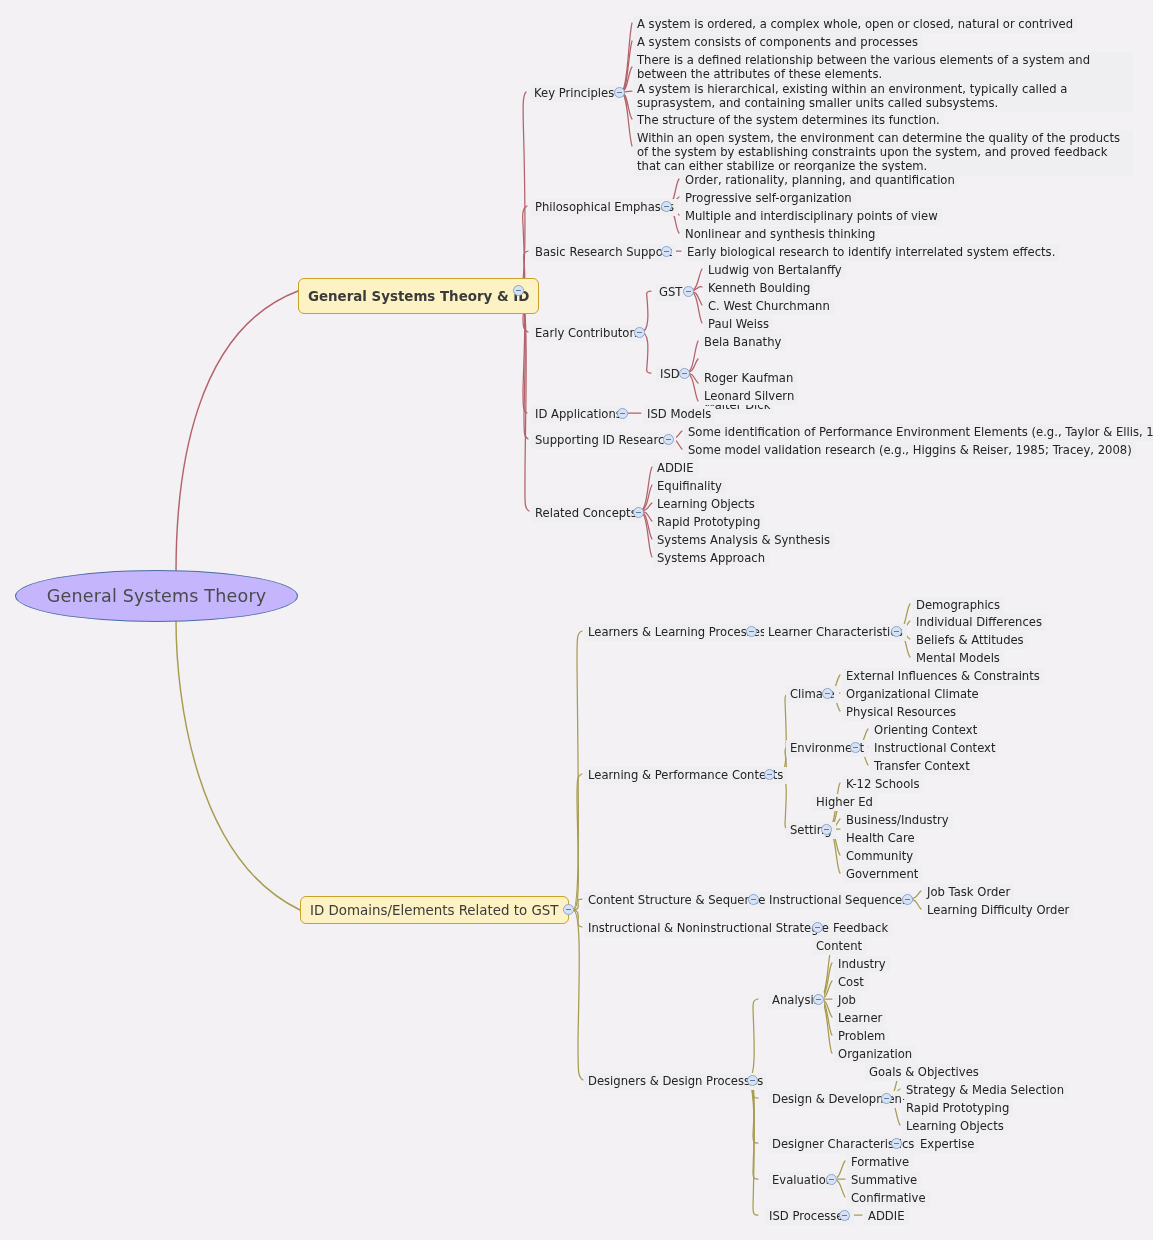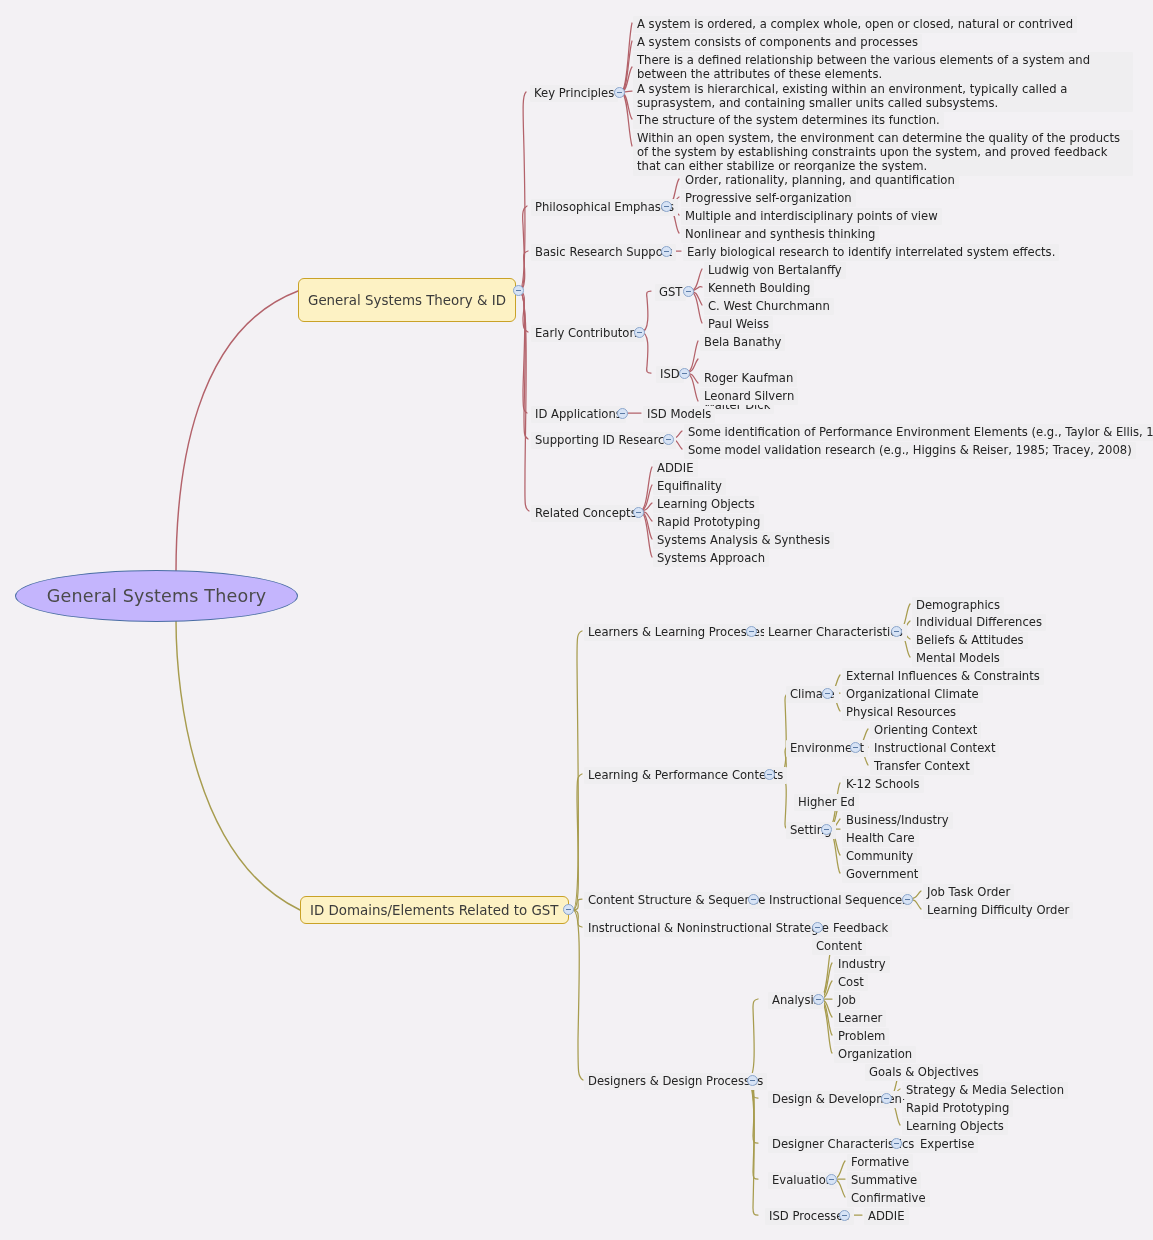--- a/index.html
+++ b/index.html
@@ -190,21 +190,21 @@
       <path d="M833 1179 C 841 1179, 841 1191, 845 1197"></path>
 
       <path d="M846 1215 L 862 1215"></path>
     </g>
   </svg>
 
   <div class="root" style="left:15px;top:570px;width:283px;height:52px;">
     <span>General Systems Theory</span>
   </div>
 
-  <div class="topic" style="left:298px;top:278px;height:44px;">
+  <div class="topic" style="left:298px;top:278px;height:36px;font-weight:bold;">
     <span>General Systems Theory &amp; ID</span>
   </div>
   <div class="toggle" style="left:513px;top:285px;"></div>
 
   <div class="node r" style="left:530px;top:85px;">
     <span>Key Principles</span>
   </div>
   <div class="toggle" style="left:614px;top:87px;"></div>
 
   <div class="node" style="left:633px;top:16px;">
@@ -338,21 +338,21 @@
   <div class="node" style="left:870px;top:740px;">
     <span>Instructional Context</span></div>
   <div class="node" style="left:870px;top:758px;">
     <span>Transfer Context</span></div>
 
   <div class="node" style="left:786px;top:822px;">
     <span>Setting</span></div>
   <div class="toggle" style="left:821px;top:824px;"></div>
   <div class="node" style="left:842px;top:776px;">
     <span>K-12 Schools</span></div>
-  <div class="node" style="left:794px;top:794px;">
+  <div class="node" style="left:812px;top:794px;">
     <span>Higher Ed</span></div>
   <div class="node" style="left:842px;top:812px;">
     <span>Business/Industry</span></div>
   <div class="node" style="left:842px;top:830px;">
     <span>Health Care</span></div>
   <div class="node" style="left:842px;top:848px;">
     <span>Community</span></div>
   <div class="node" style="left:842px;top:866px;">
     <span>Government</span></div>
 

